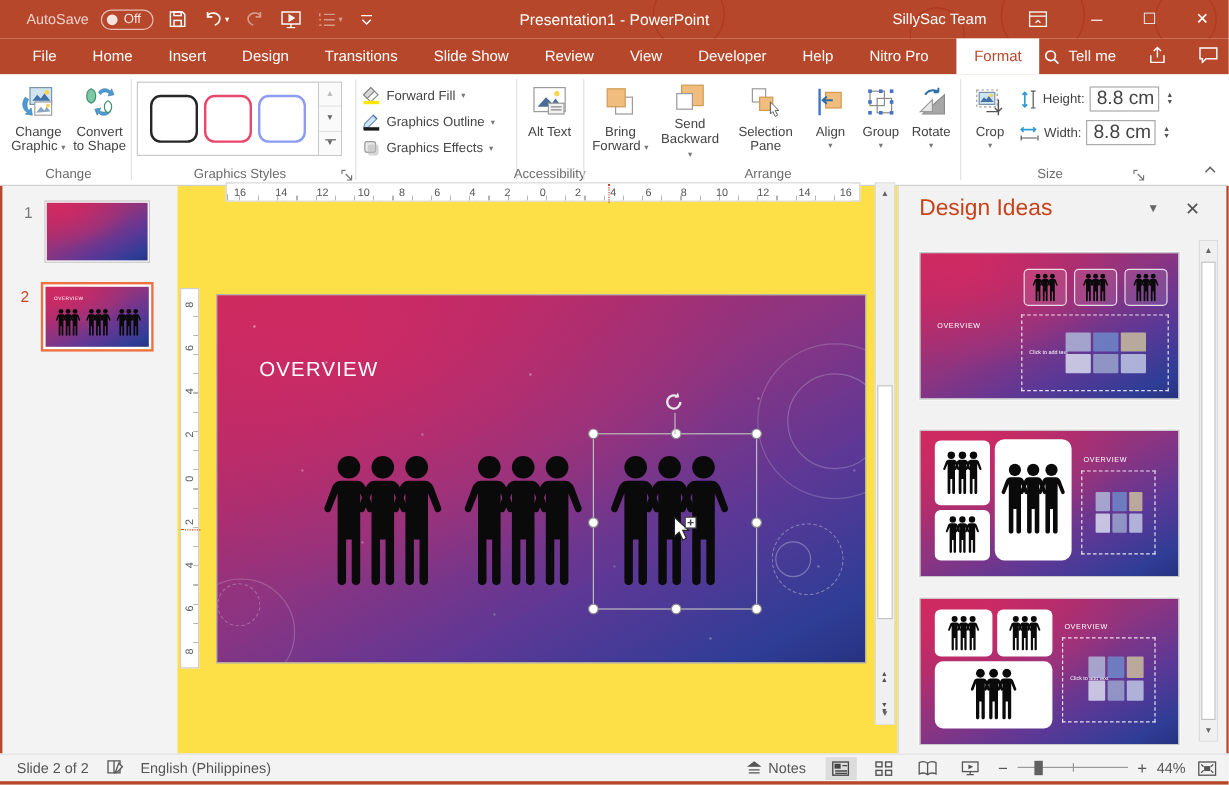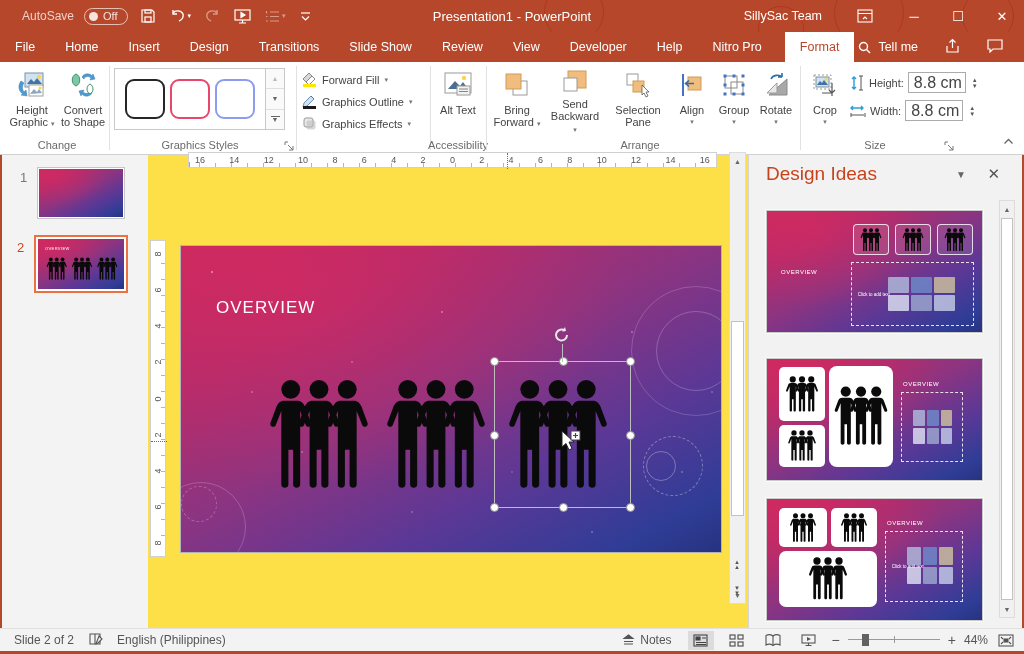--- a/index.html
+++ b/index.html
@@ -19,21 +19,21 @@
   .dim { opacity:.45; }
   .caret-sm { font-size:7px; margin-left:2px; color:#fff; }
   .title-text { position:absolute; left:0; right:0; top:0; height:32px; display:flex; align-items:center; justify-content:center; font-size:13px; color:#fff; pointer-events:none; }
   .tb-right { position:absolute; right:0; top:0; height:32px; display:flex; align-items:center; }
   .account-name { font-size:12.5px; margin-right:28px; }
   .win-btn { width:44px; height:32px; display:flex; align-items:center; justify-content:center; font-size:13px; color:#fff; }
   .ribbon-opts { margin-right:12px; }
 
   
   .tabsrow { position:absolute; left:0; top:32px; width:1024px; height:30px; background:#B7472A; display:flex; align-items:stretch; }
-  #tabs-left { display:flex; align-items:stretch; }
+  #tabs-left { display:flex; align-items:stretch; padding-left:12px; }
   .tab { display:flex; align-items:center; padding:0 15px; color:#fff; font-size:12.5px; cursor:default; }
   .tab.active { background:#fff; color:#B7472A;margin-left:8px; }
   .tabs-right { display:flex; align-items:center; margin-left:4px; gap:26px; color:#fff; }
   .tellme { display:flex; align-items:center; gap:7px; font-size:12.5px;justify-content:space-between; }
 
   
   .ribbon { position:absolute; left:0; top:62px; width:1024px; height:93px; background:#fff; border-bottom:1px solid #d2d0ce; }
   .rgroup-label { position:absolute; bottom:3px; font-size:11px; color:#6b6b6b; text-align:center; }
   .vsep { position:absolute; top:4px; bottom:4px; width:1px; background:#e2e2e2; }
   .bigbtn { position:absolute; top:3px; height:70px; display:flex; flex-direction:column; align-items:center; justify-content:flex-start; text-align:center; font-size:11px; line-height:12px; color:#444; padding-top:4px; border-radius:2px; }
@@ -260,21 +260,21 @@
         <svg width="30" height="28" viewBox="0 0 30 28">
             <rect x="8" y="2" width="18" height="14" fill="#cfe3f0" stroke="#7a93a8"></rect>
             <path d="M10 13 l4-5 3 3 3-4 5 6 z" fill="#4472a8"></path>
             <circle cx="22" cy="6" r="2" fill="#ffd34d"></circle>
             <path d="M4 10 C1 14 1 20 6 23 l-2 1 6 1 -1-6 -2 2 C5 19 5 14 7 12 Z" fill="#4a9bd4" stroke="#3d7aa8" stroke-width=".5"></path>
             <rect x="12" y="14" width="14" height="11" fill="#fff" stroke="#a0a0a0"></rect>
             <path d="M13 23 l4-5 3 3 2-3 3 4 z" fill="#8aa8c0"></path>
             <circle cx="23" cy="17" r="1.6" fill="#ffd34d"></circle>
           </svg>
       </span>
-      <span><span>Height Graphic</span> <span class="carrow">▾</span></span>
+      <span><span>Change Graphic</span> <span class="carrow">▾</span></span>
     </div>
     <div class="bigbtn" style="left:60px;width:46px">
       <span class="bicon">
         <svg width="30" height="28" viewBox="0 0 30 28">
             <path d="M8 3 C13 5 13 13 8 15 C3 13 3 5 8 3 Z" fill="#7ec8a8" stroke="#3e8f6d"></path>
             <path d="M14 6 C16 2 22 2 24 5 l1-2 2 5 -5 1 1-2 C21 5 17 5 16 8 Z" fill="#4a9bd4" stroke="#3d7aa8" stroke-width=".5"></path>
             <path d="M24 22 C22 26 16 26 14 23 l-1 2 -2-5 5-1 -1 2 C17 23 21 23 22 20 Z" fill="#4a9bd4" stroke="#3d7aa8" stroke-width=".5"></path>
             <path d="M22 13 C26 15 26 21 22 23 C18 21 18 15 22 13 Z" fill="#fff" stroke="#3e8f6d"></path>
           </svg>
       </span>

